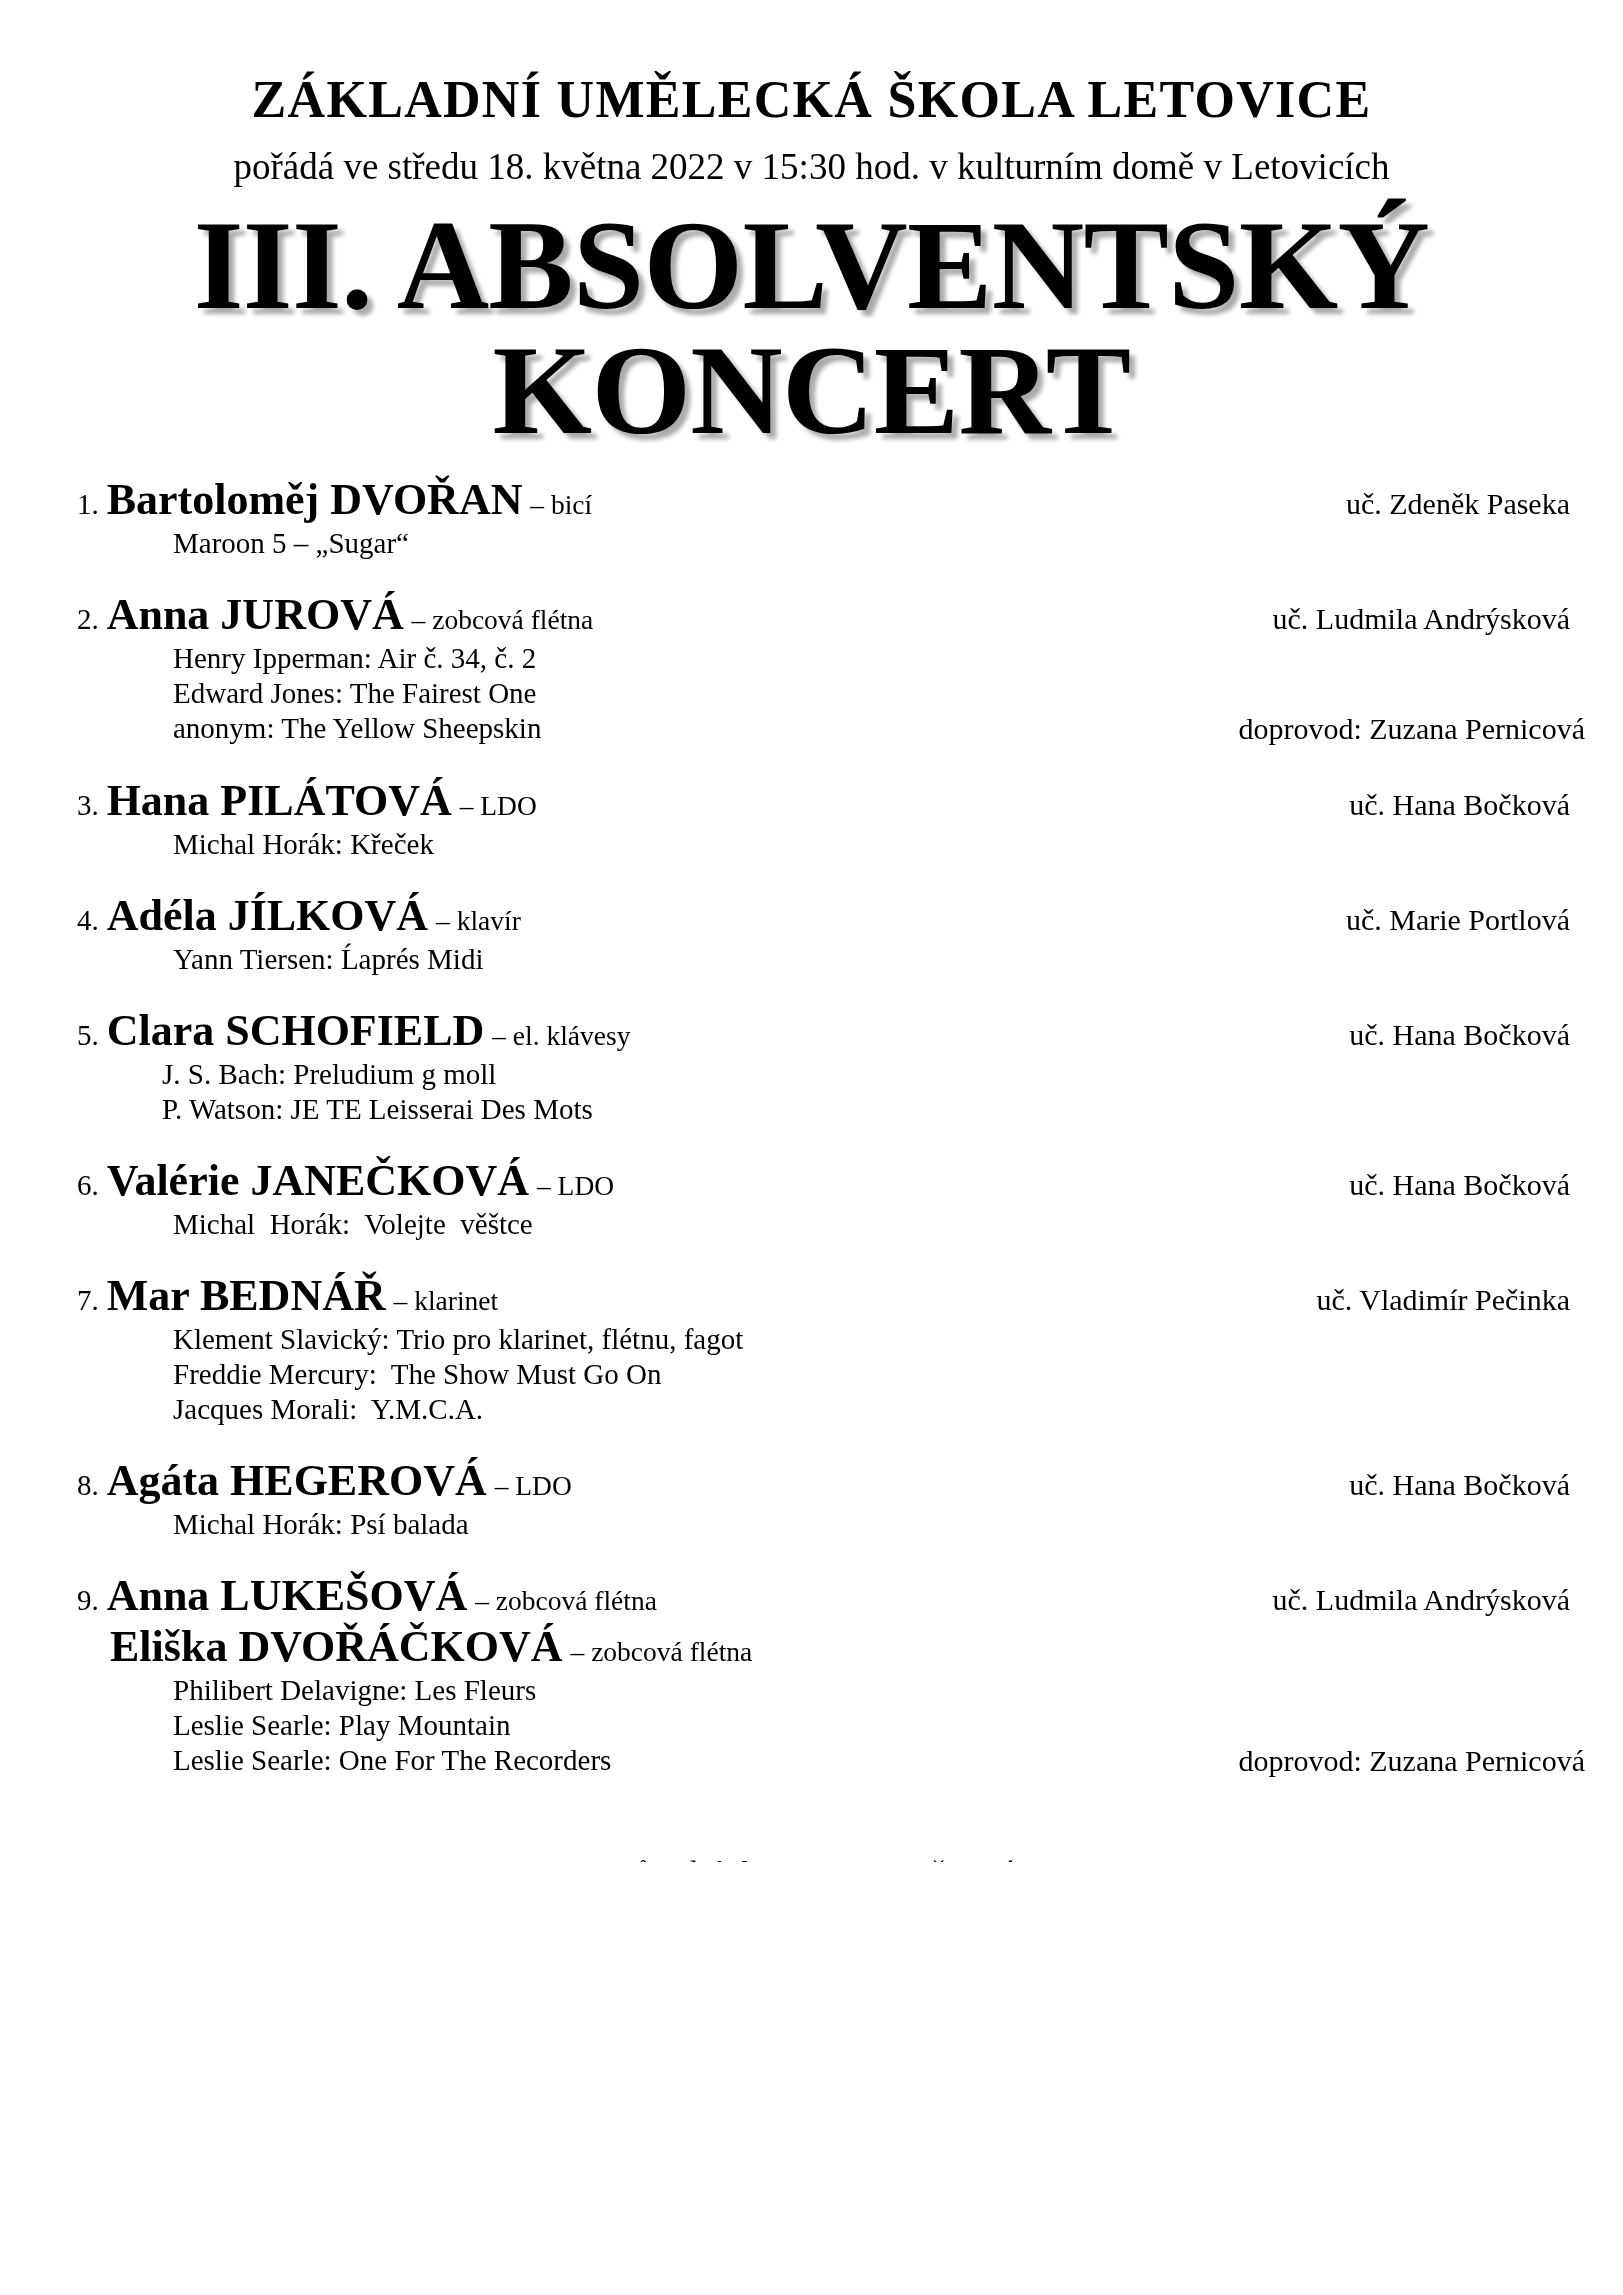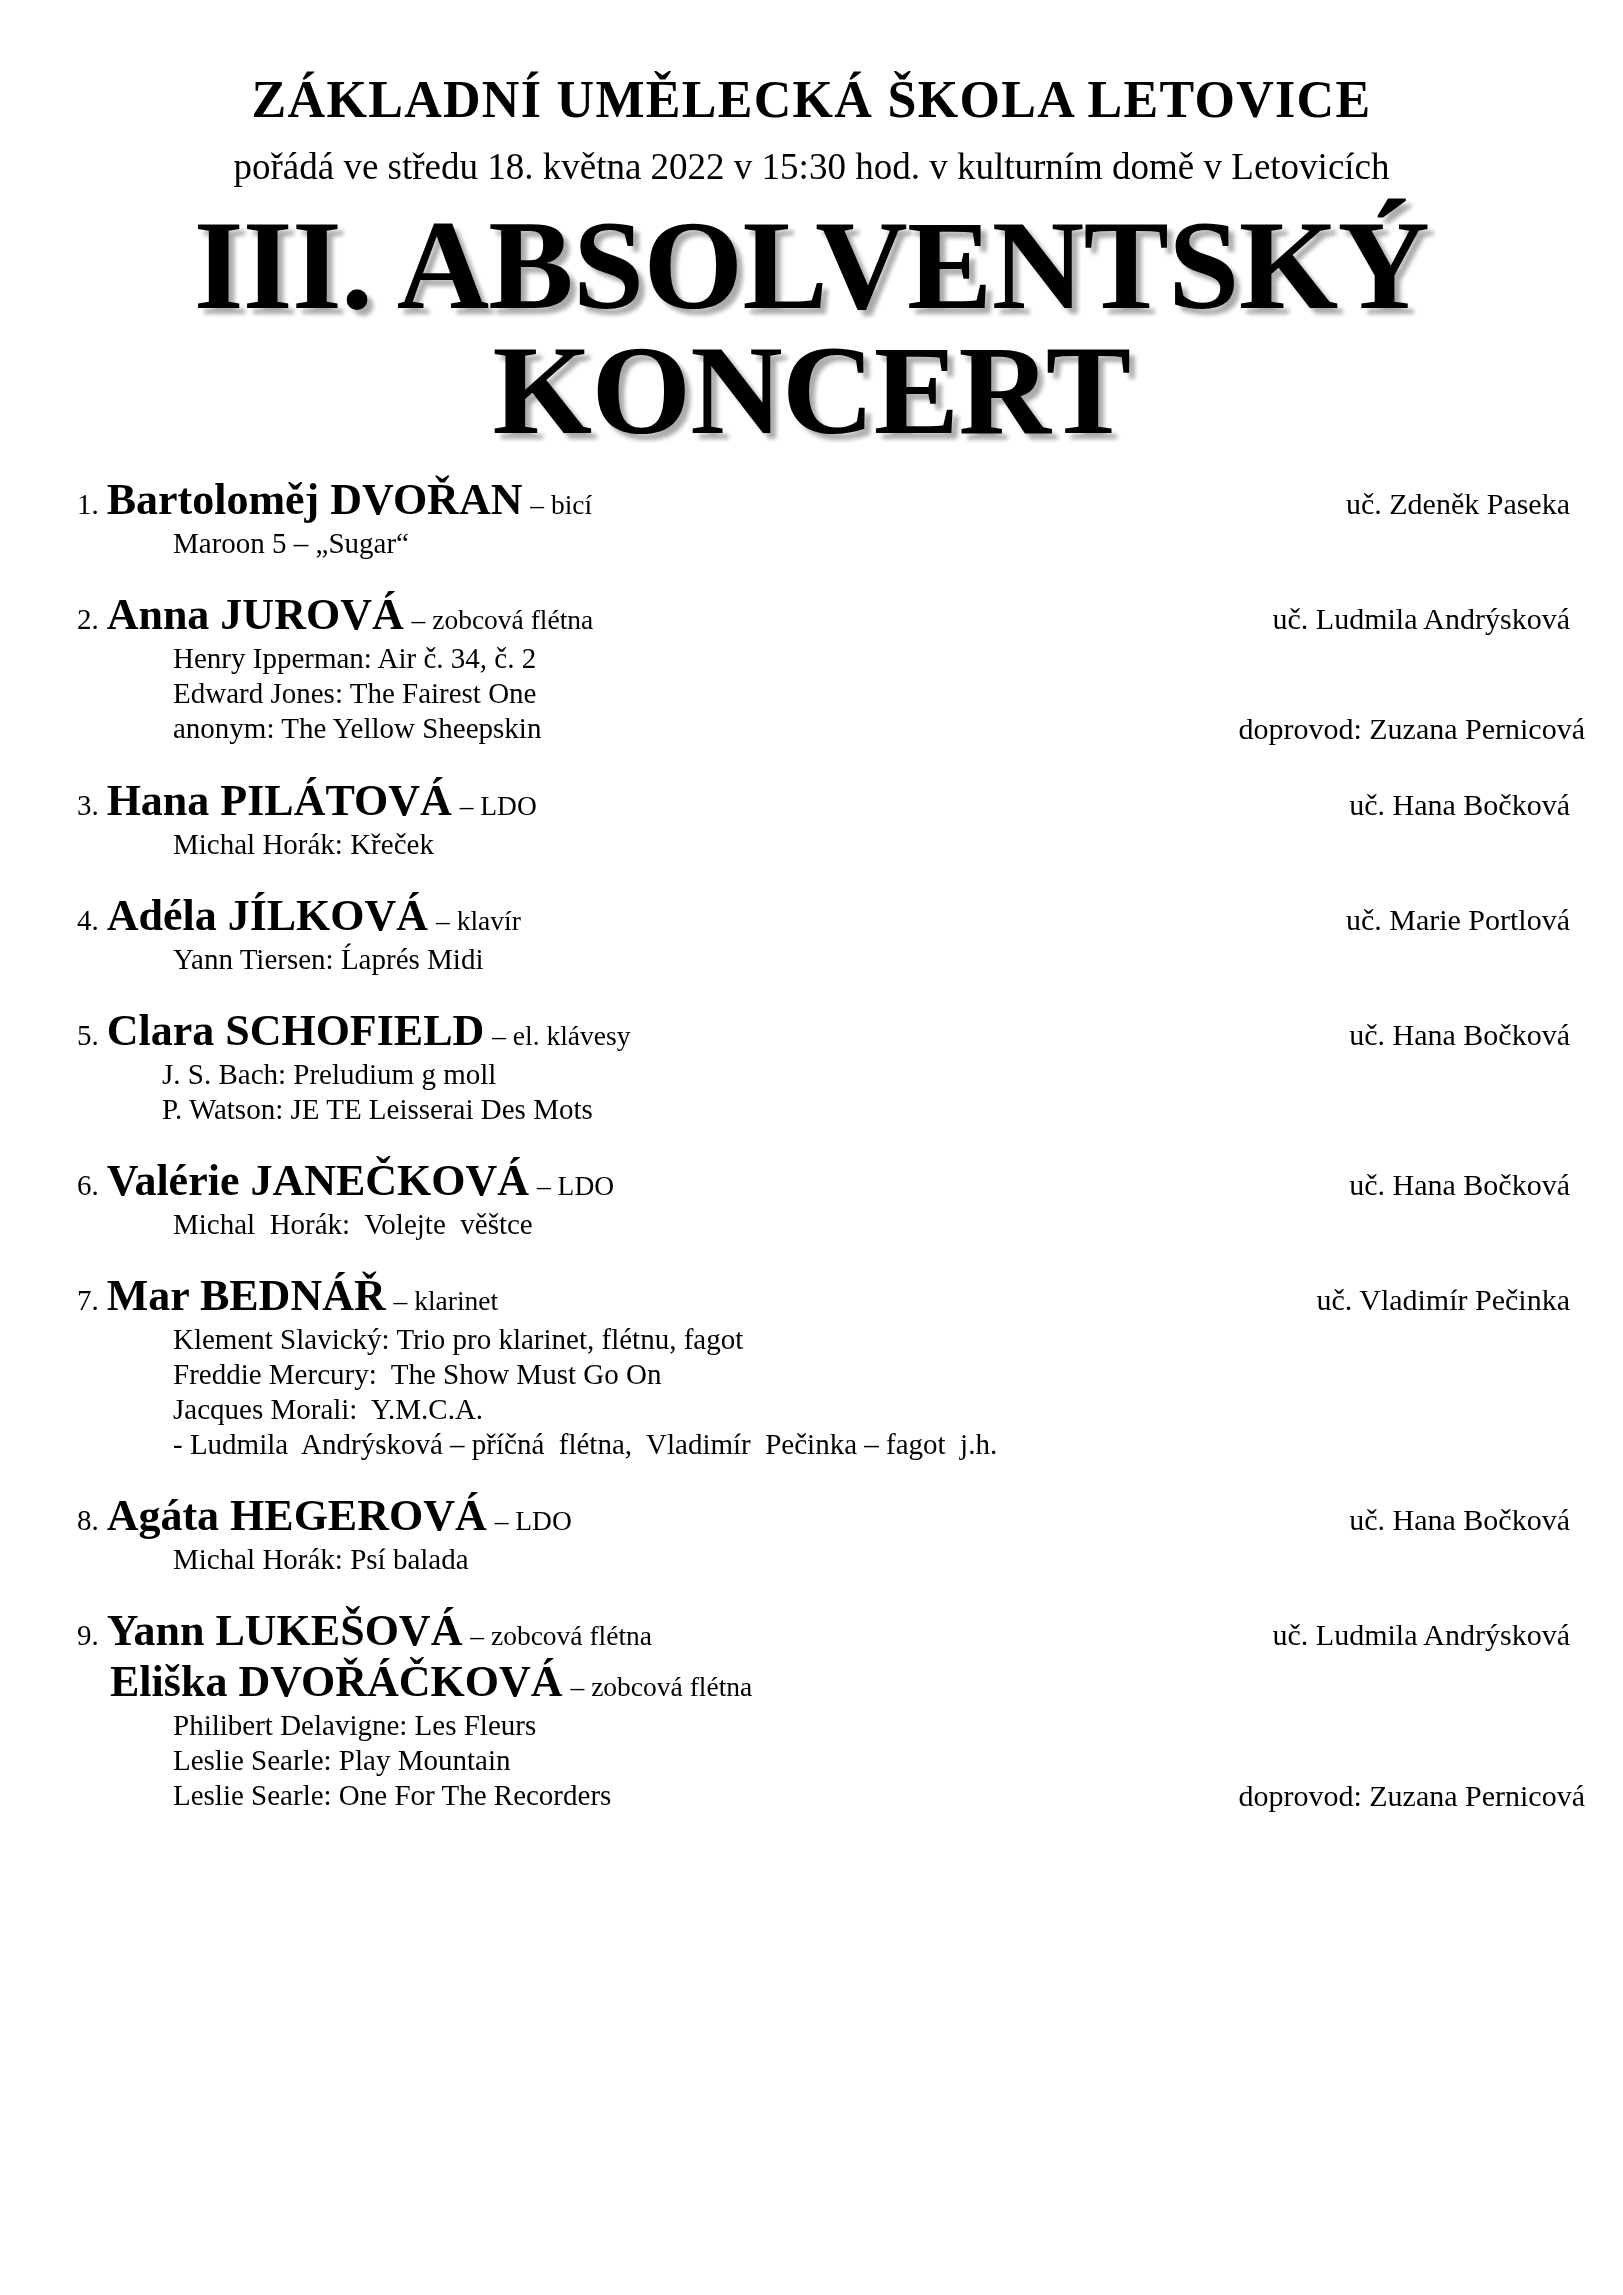--- a/index.html
+++ b/index.html
@@ -260,43 +260,39 @@
           <span class="piece-note"></span>
         </div>
         <div class="piece-row">
           <span class="piece-title">Freddie Mercury:  The Show Must Go On</span>
           <span class="piece-note"></span>
         </div>
         <div class="piece-row">
           <span class="piece-title">Jacques Morali:  Y.M.C.A.</span>
           <span class="piece-note"></span>
         </div>
-        <div class="piece-row">
-          <span class="piece-title">- Ludmila  Andrýsková – příčná  flétna,  Vladimír  Pečinka – fagot  j.h.</span>
-          <span class="piece-note"></span>
-        </div>
       </div>
       <div class="entry-gap"></div>
       <div class="entry">
         <div class="perf-row">
           <span class="perf-num">8.</span>
           <span class="perf-name">Agáta HEGEROVÁ</span>
           <span class="perf-instrument">– LDO</span>
           <span class="perf-teacher">uč. Hana Bočková</span>
         </div>
         <div class="piece-row">
           <span class="piece-title">Michal Horák: Psí balada</span>
           <span class="piece-note"></span>
         </div>
       </div>
       <div class="entry-gap"></div>
       <div class="entry">
         <div class="perf-row">
           <span class="perf-num">9.</span>
-          <span class="perf-name">Yann LUKEŠOVÁ</span>
+          <span class="perf-name">Anna LUKEŠOVÁ</span>
           <span class="perf-instrument">– zobcová flétna</span>
           <span class="perf-teacher">uč. Ludmila Andrýsková</span>
         </div>
         <div class="perf-row secondary">
           <span class="perf-name">Eliška DVOŘÁČKOVÁ</span>
           <span class="perf-instrument">– zobcová flétna</span>
           <span class="perf-teacher"></span>
         </div>
         <div class="piece-row">
           <span class="piece-title">Philibert Delavigne: Les Fleurs</span>

